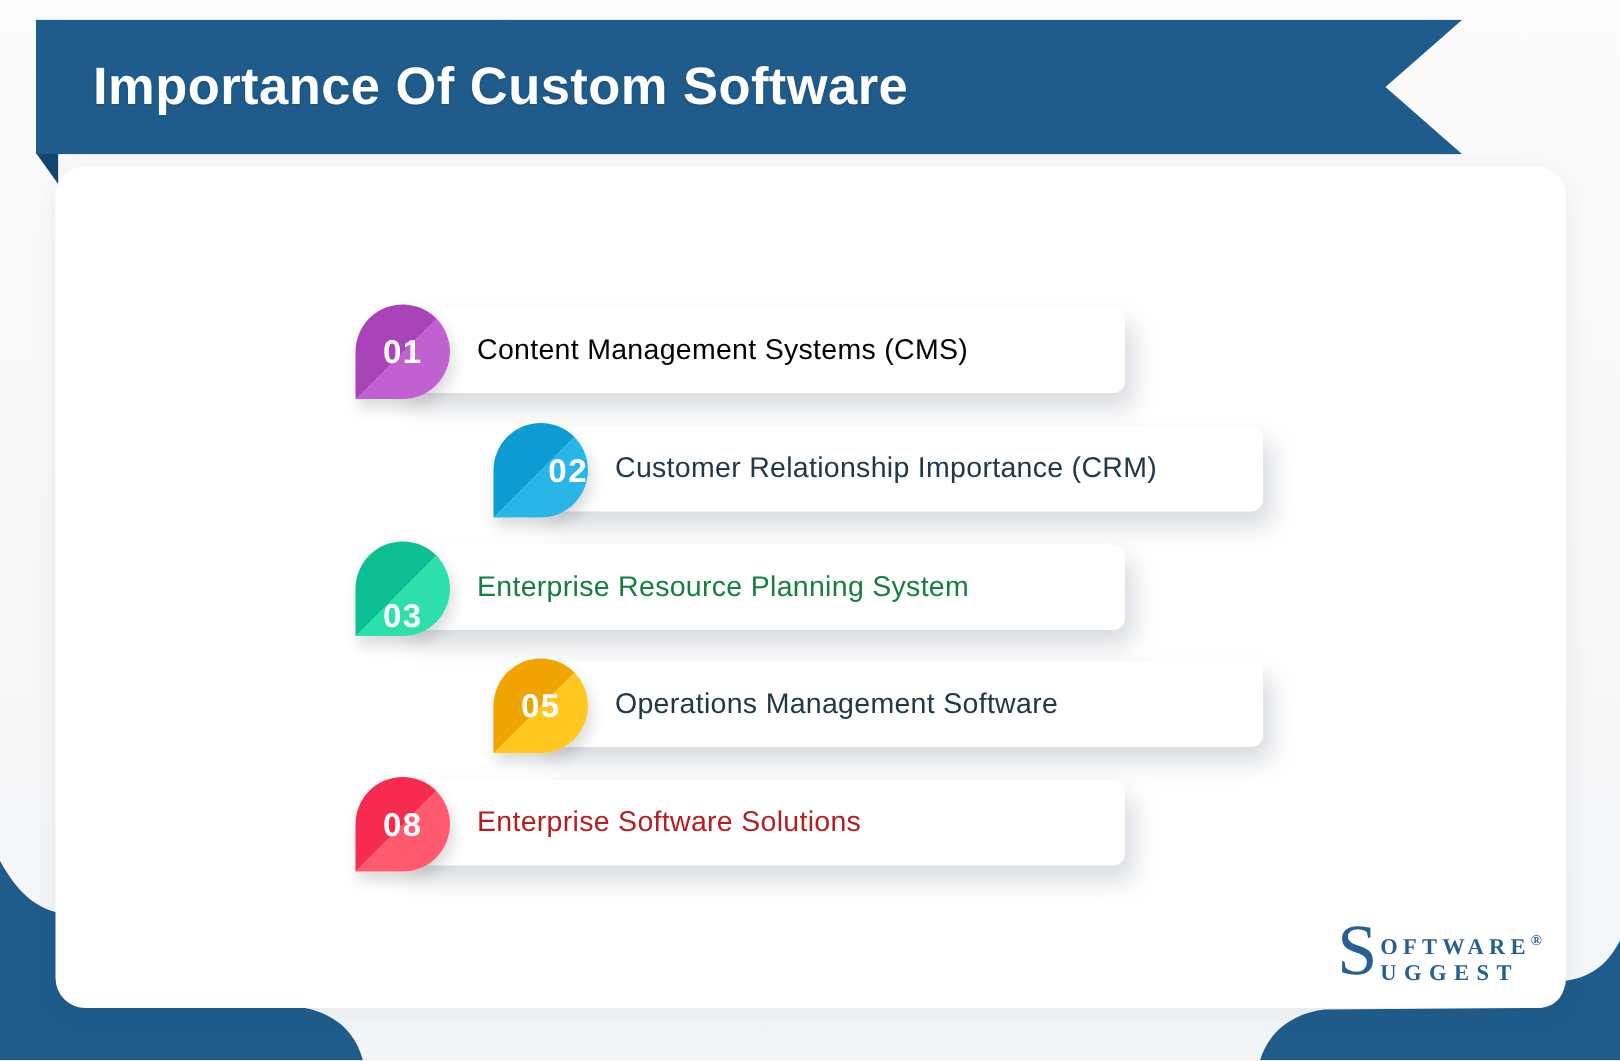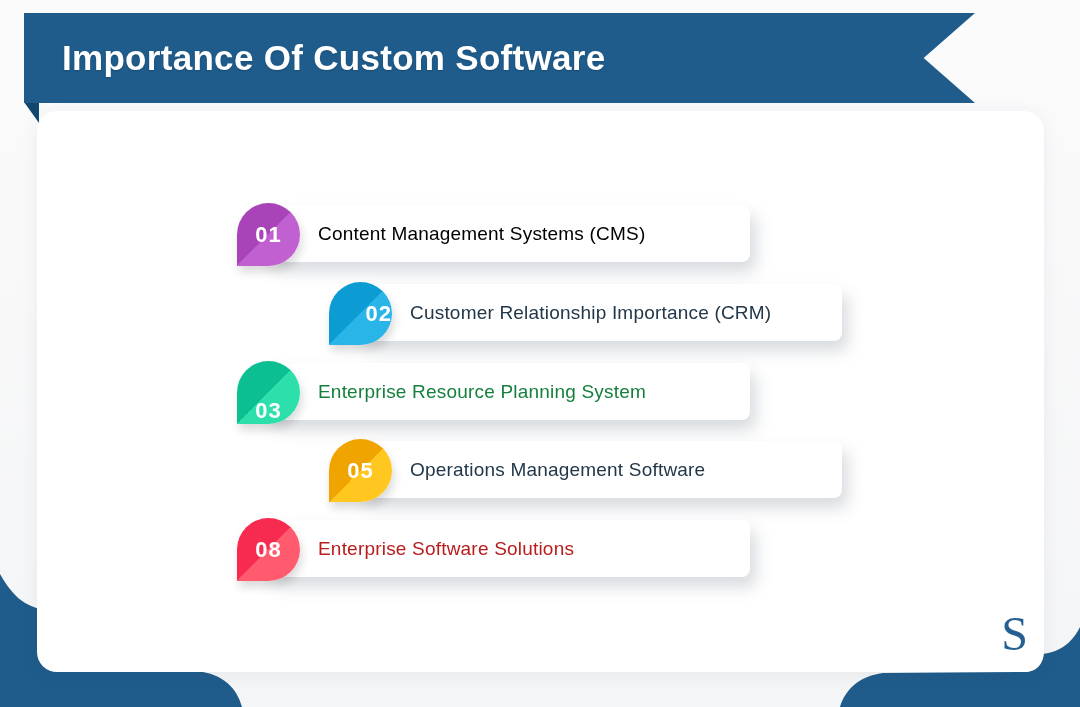--- a/index.html
+++ b/index.html
@@ -136,15 +136,19 @@
     <div class="bar">
       <span class="label" style="color: #b91c1c;">Enterprise Software Solutions</span>
     </div>
     <div class="badge" style="background: linear-gradient(135deg, rgb(247, 43, 80) 0px, rgb(247, 43, 80) 50%, rgb(255, 90, 110) 50%, rgb(255, 90, 110) 100%);">
       <span class="num">08</span>
     </div>
   </div>
 
   <div class="logo" style="color: rgb(38, 95, 147);">
     <span class="logo-s">S</span>
+    <span class="logo-col">
+      <span class="logo-line1"><span>OFTWARE</span><span class="logo-reg">®</span></span>
+      <span class="logo-line2">UGGEST</span>
+    </span>
   </div>
 
 </div>
 
 </body></html>

